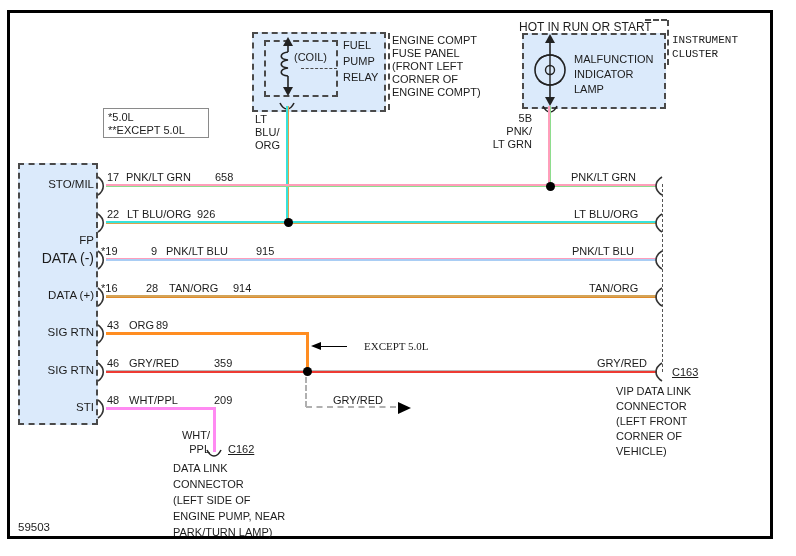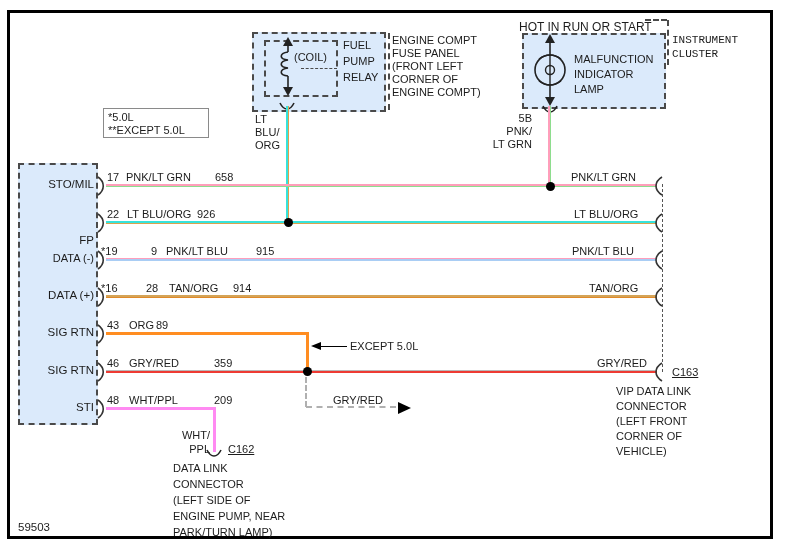--- a/index.html
+++ b/index.html
@@ -99,21 +99,21 @@
 LT GRN</div>
 
   <div class="abs" style="left:103px;top:108px;width:106px;height:30px;border:1px solid #8a8a8a;">
     <div class="t" style="left:4px;top:2px;">*5.0L
 **EXCEPT 5.0L</div>
   </div>
 
   <div class="abs bluebox" style="left:18px;top:163px;width:80px;height:262px;"></div>
   <div class="t ralign" style="left:22px;top:178px;width:72px;font-size:11.5px;">STO/MIL</div>
   <div class="t ralign" style="left:22px;top:215px;width:72px;font-size:11.5px;margin-top:19px;">FP</div>
-  <div class="t ralign" style="left:22px;top:252px;width:72px;font-size:11px;">DATA (-)</div>
+  <div class="t ralign" style="left:22px;top:252px;width:72px;font-size:14px;">DATA (-)</div>
   <div class="t ralign" style="left:22px;top:289px;width:72px;font-size:11.5px;">DATA (+)</div>
   <div class="t ralign" style="left:22px;top:326px;width:72px;font-size:11.5px;">SIG RTN</div>
   <div class="t ralign" style="left:22px;top:364px;width:72px;font-size:11.5px;">SIG RTN</div>
   <div class="t ralign" style="left:22px;top:401px;width:72px;font-size:11.5px;">STI</div>
   <div class="t" style="left:18px;top:521px;font-size:11.5px;">59503</div>
 
   <div class="arc" style="left:97px;top:176px;">
       <svg width="10" height="20" viewBox="0 0 10 20">
         <path d="M1,1 C8,6 8,14 1,19" fill="none" stroke="#333" stroke-width="1.6"></path>
       </svg>
@@ -194,21 +194,21 @@
   <span class="t" style="left:129px;top:357px;">GRY/RED</span>
   <span class="t" style="left:214px;top:357px;">359</span>
   <span class="t" style="left:597px;top:357px;">GRY/RED</span>
 
   <span class="t" style="left:107px;top:394px;">48</span>
   <span class="t" style="left:129px;top:394px;">WHT/PPL</span>
   <span class="t" style="left:214px;top:394px;">209</span>
 
   <div class="abs" style="left:321px;top:346px;width:26px;border-top:1.5px solid #000;"></div>
   <div class="abs" style="left:311px;top:342px;width:0;height:0;border-right:10px solid #000;border-top:4.5px solid transparent;border-bottom:4.5px solid transparent;"></div>
-  <div class="t" style="left:350px;top:340px;">EXCEPT 5.0L</div>
+  <div class="t" style="left:364px;top:340px;font-family:Liberation Serif, serif;">EXCEPT 5.0L</div>
 
   <div class="abs" style="left:305px;top:377px;height:30px;border-left:2.5px dashed #b0b0b0;"></div>
   <div class="abs" style="left:306px;top:406px;width:90px;border-top:2.5px dashed #b0b0b0;"></div>
   <div class="t" style="left:333px;top:394px;">GRY/RED</div>
   <div class="abs" style="left:398px;top:402px;width:0;height:0;border-left:13px solid #000;border-top:6.5px solid transparent;border-bottom:6.5px solid transparent;"></div>
 
   <div class="abs" style="left:662px;top:184px;height:188px;border-left:1.5px dashed #555;"></div>
   <div class="arc" style="left:653px;top:176px;">
       <svg width="10" height="20" viewBox="0 0 10 20">
         <path d="M9,1 C1,6 1,14 9,19" fill="none" stroke="#333" stroke-width="1.6"></path>

